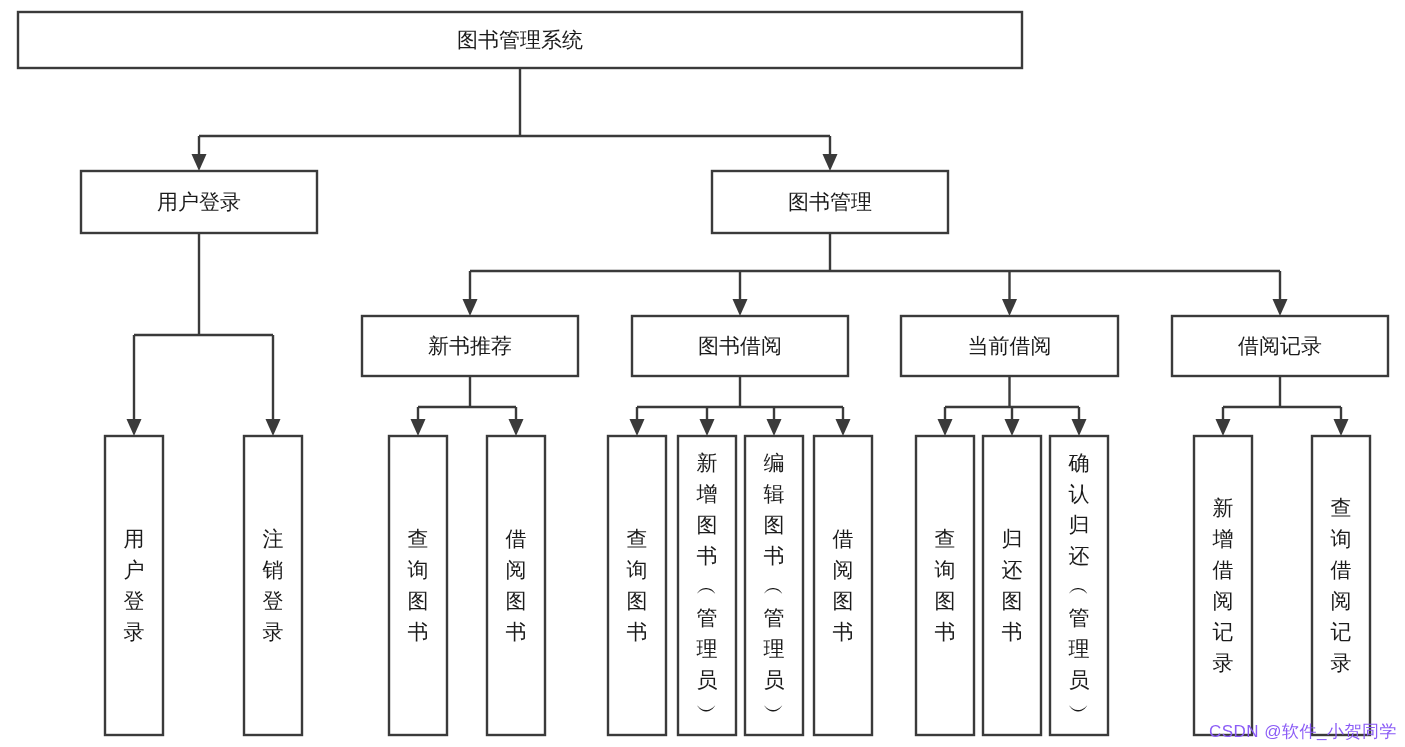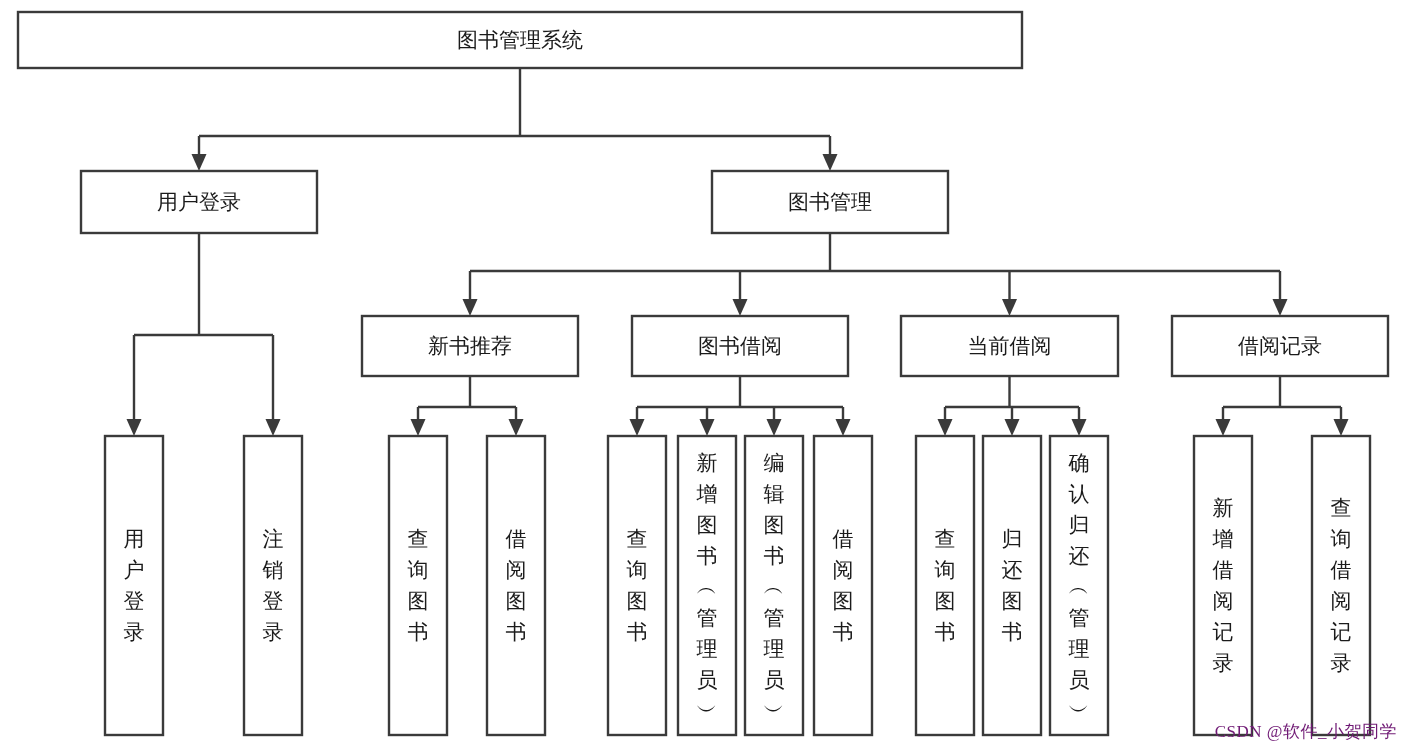--- a/index.html
+++ b/index.html
@@ -51,23 +51,23 @@
     stroke-linecap: butt;
   }
   .edge-arrow {
     fill: #3a3a3a;
     stroke: none;
   }
   .watermark {
     position: absolute;
     right: 8px;
     bottom: 4px;
-    font-family: Liberation Serif, serif;
+    font-family: Liberation Sans, sans-serif;
     font-size: 17px;
-    color: #701a75;
+    color: #8b5cf6;
     white-space: nowrap;
     letter-spacing: 0.5px;
     user-select: none;
   }
 </style>
 </head>
 <body>
 
 <div id="canvas-wrap">
   <svg id="diagram" viewBox="0 0 1405 747" xmlns="http://www.w3.org/2000/svg">

